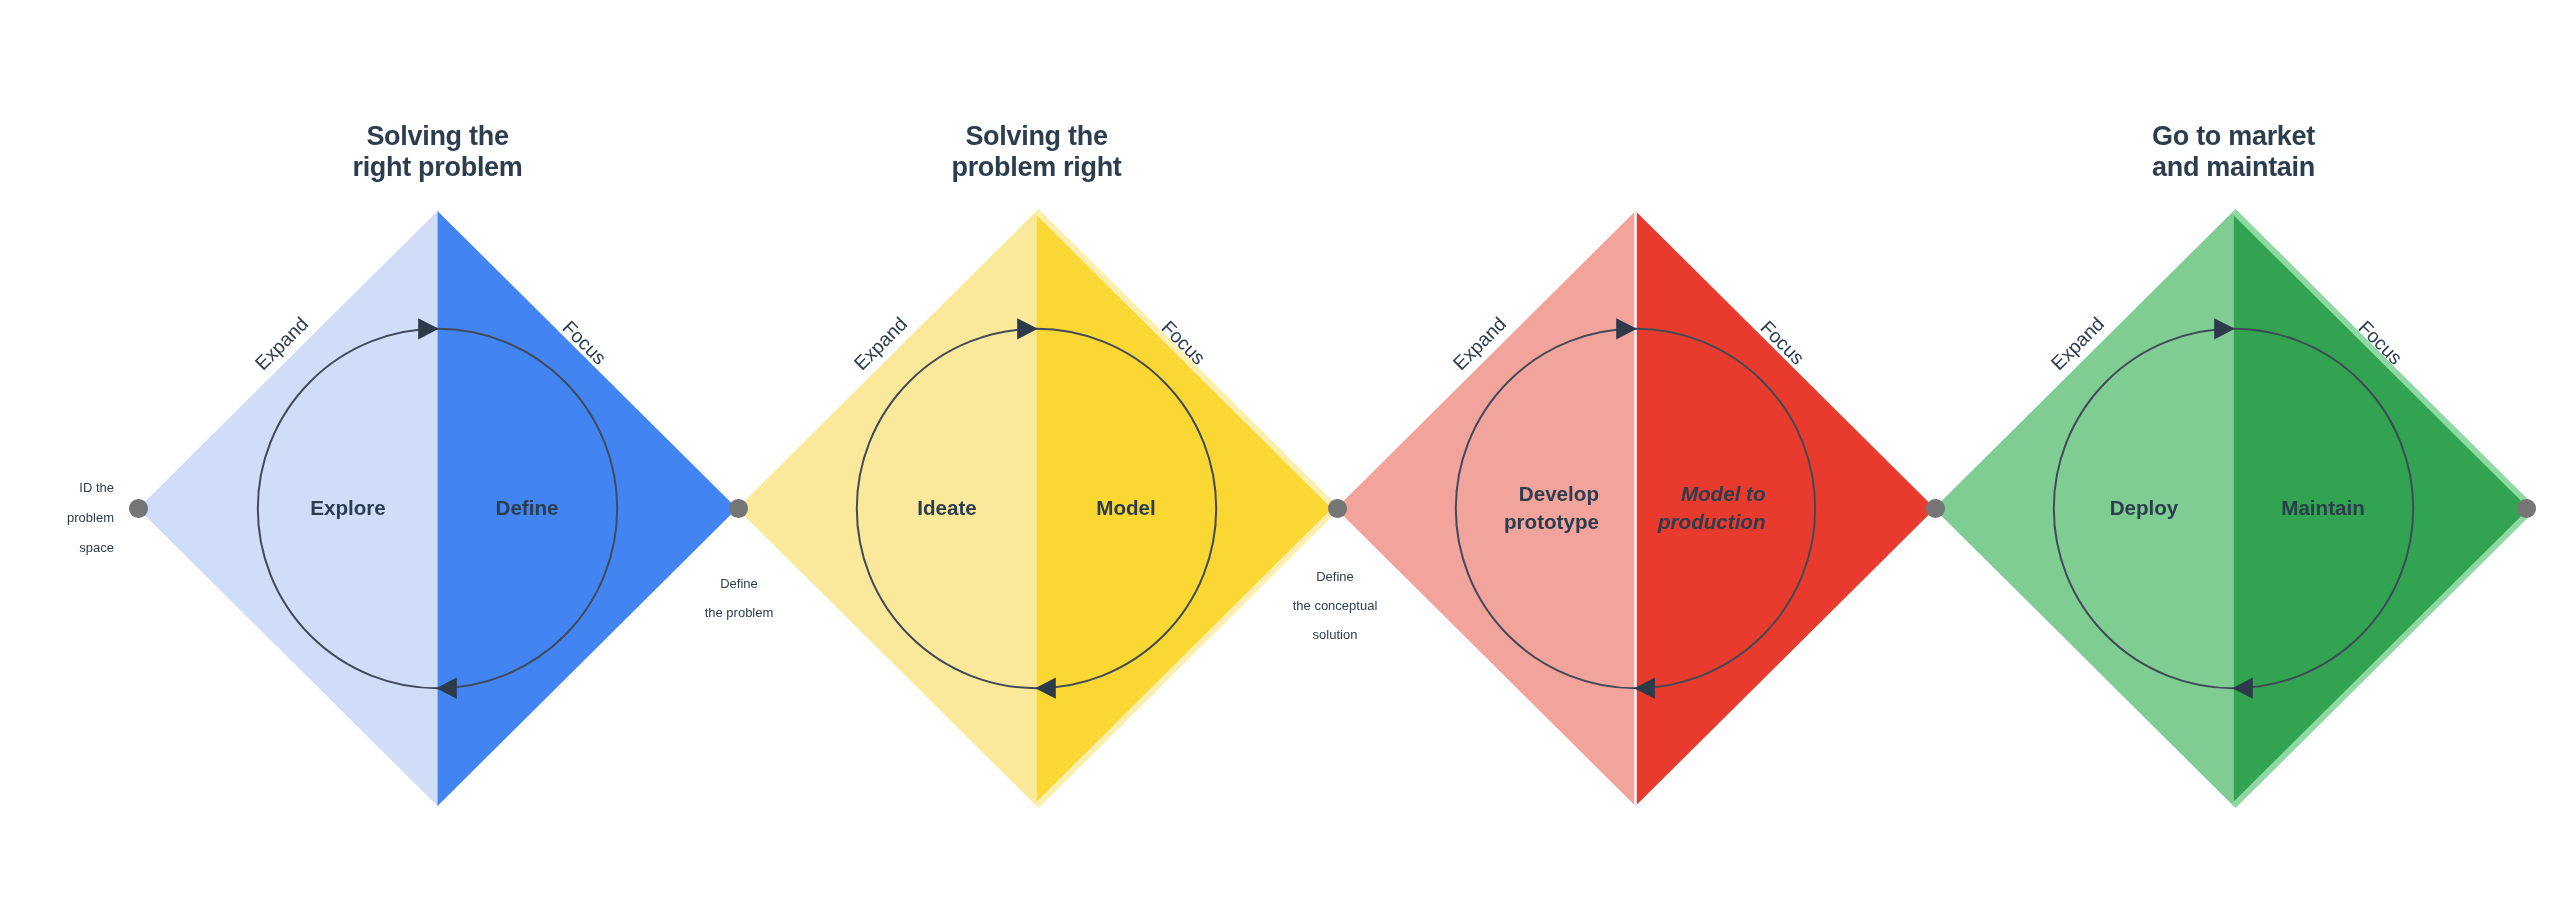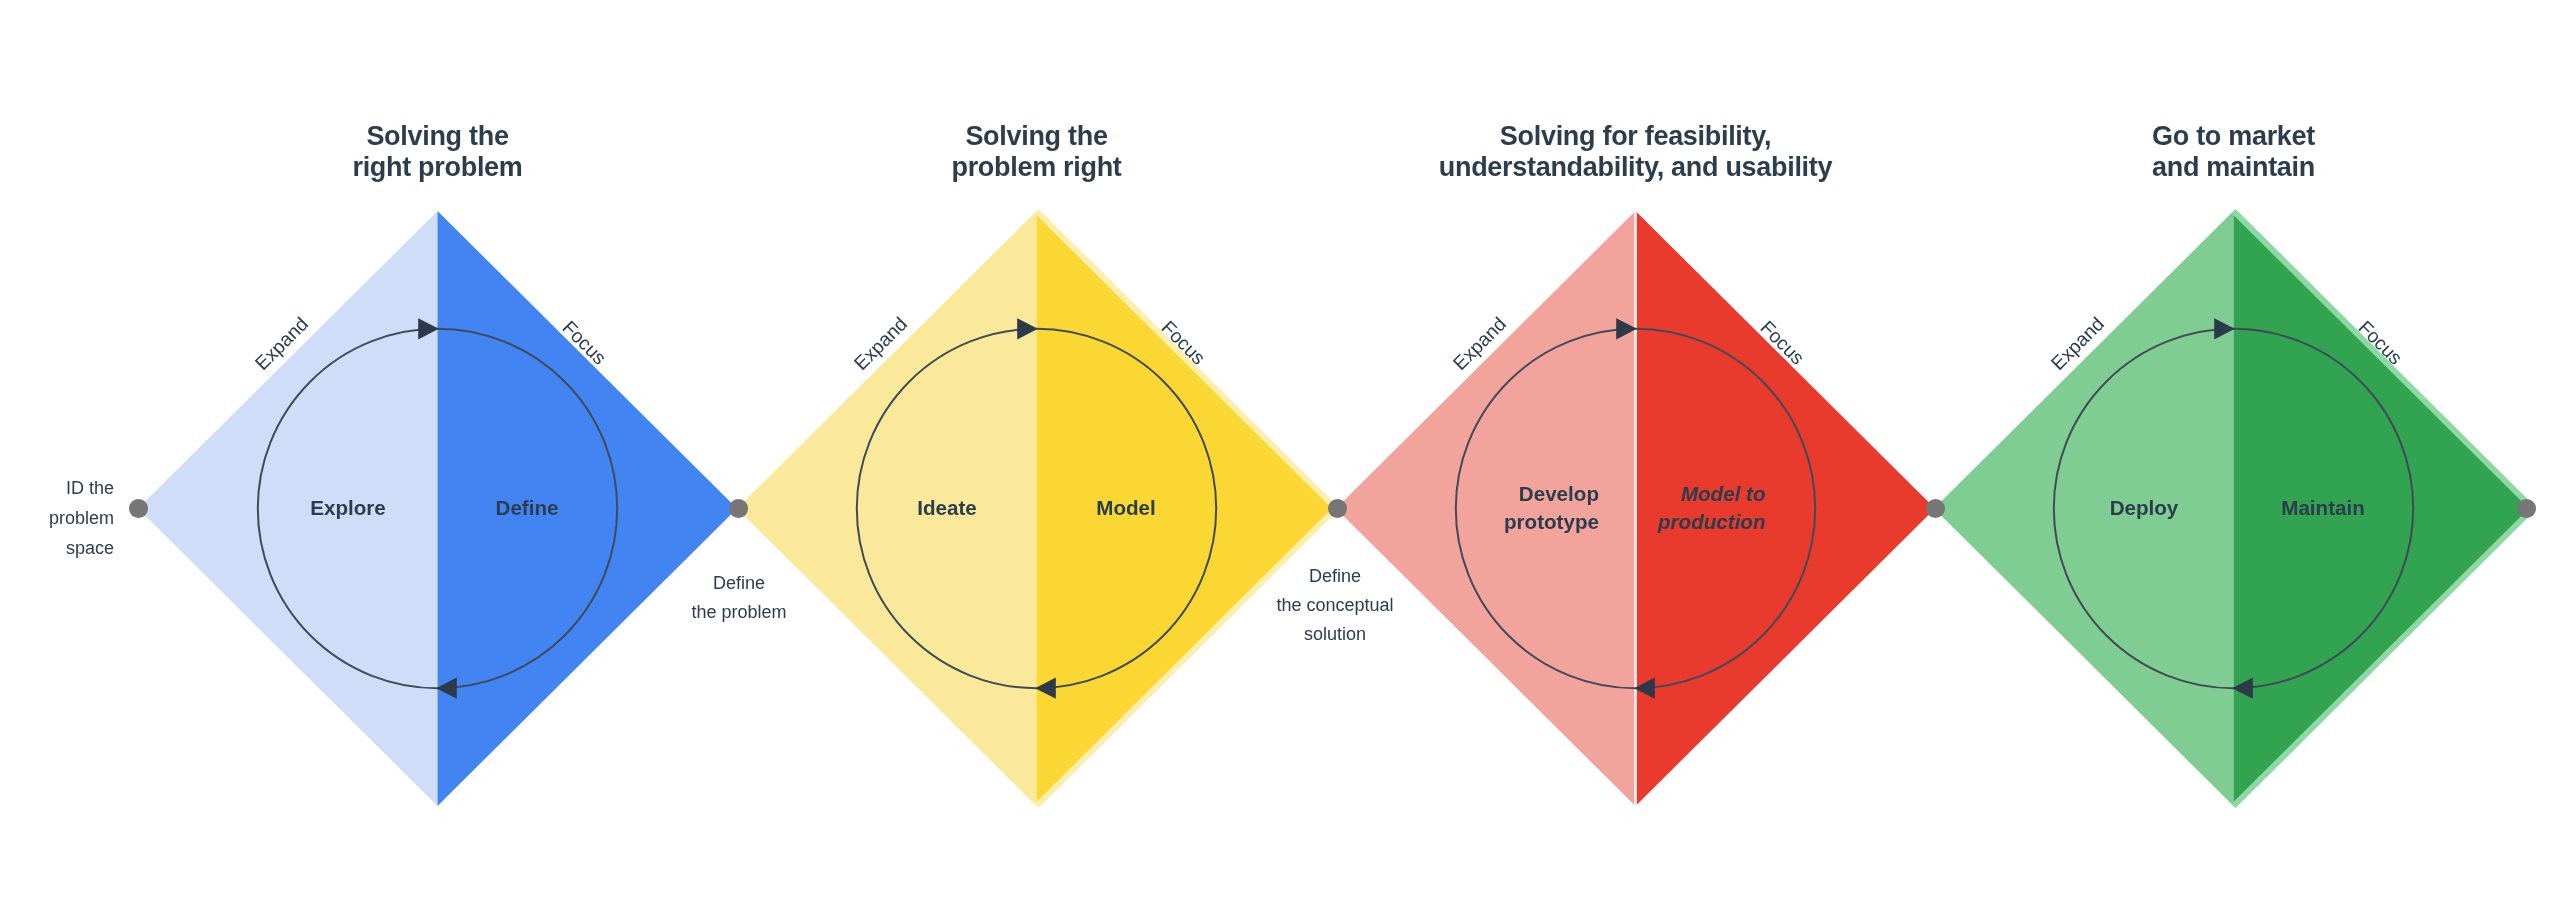--- a/index.html
+++ b/index.html
@@ -61,21 +61,21 @@
   .dot { position: absolute; top: 481px; width: 18.6px; height: 18.6px; border-radius: 50%; }
   .dot0 { left: 129px; }
   .dot1 { left: 729px; }
   .dot2 { left: 1328px; }
   .dot3 { left: 1926px; }
   .dot4 { left: 2517px; }
 
   
   .mlabel {
     position: absolute;
-    font-size: 18px; color: #2C3D4E;
+    font-size: 13px; color: #2C3D4E;
     white-space: pre-line;
   }
   .m0 { left: 0px;    top: 455px; width: 114px; text-align: right;  line-height: 30px; }
   .m1 { left: 606px;  top: 551px; width: 266px; text-align: center; line-height: 29px; }
   .m2 { left: 1202px; top: 544px; width: 266px; text-align: center; line-height: 29px; }
   .m3 { left: 1802px; top: 551px; width: 266px; text-align: center; line-height: 29px; }
   .m4 { left: 2526px; top: 519px; width: 0px; }
 </style>
 </head>
 <body>
@@ -112,22 +112,20 @@
       <path d="M452,177 L421,161 L421,193 Z" style="background: rgb(44, 58, 73); fill: rgb(44, 58, 73);"></path>
       <path d="M448,717 L479,701 L479,733 Z" style="background: rgb(44, 58, 73); fill: rgb(44, 58, 73);"></path>
     </svg>
     <div class="rot expand">Expand</div>
     <div class="rot focus">Focus</div>
     <div class="half-label left">Ideate</div>
     <div class="half-label right">Model</div>
   </div>
 
   <div class="dg" id="dg2">
-    <div class="title">Solving for feasibility,
-understandability, and usability</div>
     <svg class="dsvg" viewBox="0 0 900 894">
       <polygon points="450,0 0,447 450,894" style="background: rgb(242, 163, 156); fill: rgb(242, 163, 156);"></polygon>
       <polygon points="450,0 900,447 450,894" style="background: rgb(232, 58, 45); fill: rgb(232, 58, 45);"></polygon>
       <path class="redge" d="M450,0 L900,447 L450,894"></path>
       <line class="seam" x1="450" y1="0" x2="450" y2="894" style="stroke: rgb(242, 243, 243);"></line>
       <circle class="cyc" cx="450" cy="447" r="270" style="stroke: rgb(65, 75, 87);"></circle>
       <path d="M452,177 L421,161 L421,193 Z" style="background: rgb(44, 58, 73); fill: rgb(44, 58, 73);"></path>
       <path d="M448,717 L479,701 L479,733 Z" style="background: rgb(44, 58, 73); fill: rgb(44, 58, 73);"></path>
     </svg>
     <div class="rot expand">Expand</div>

